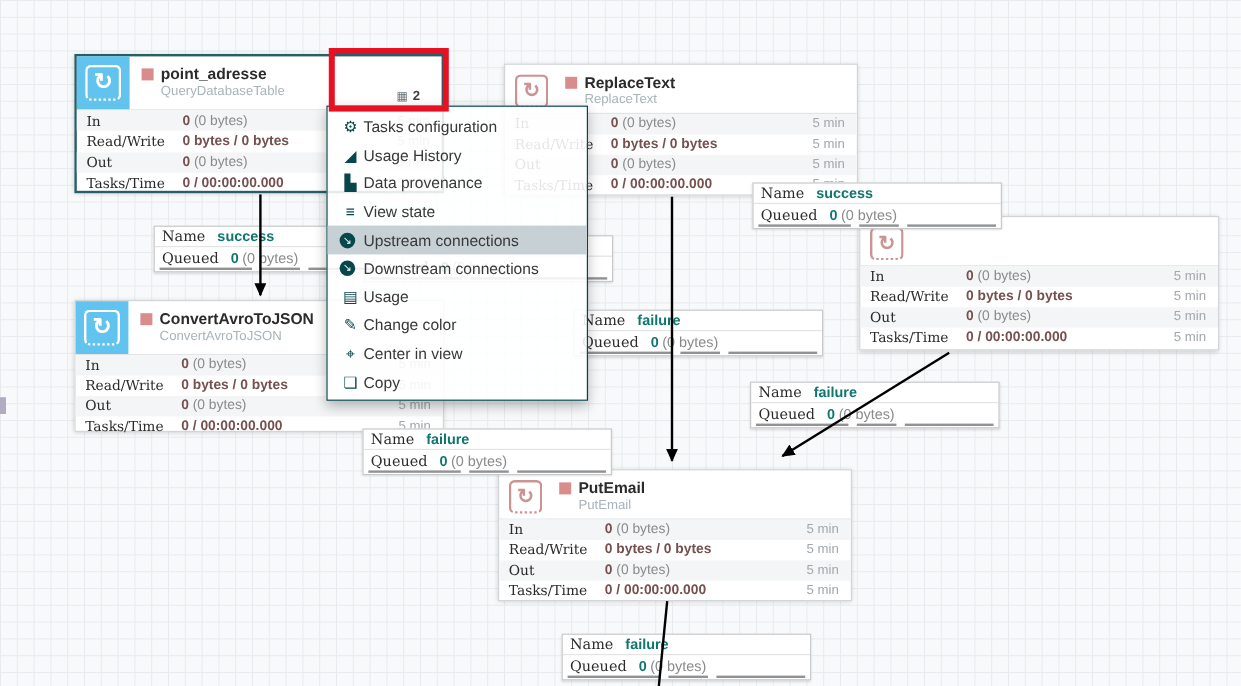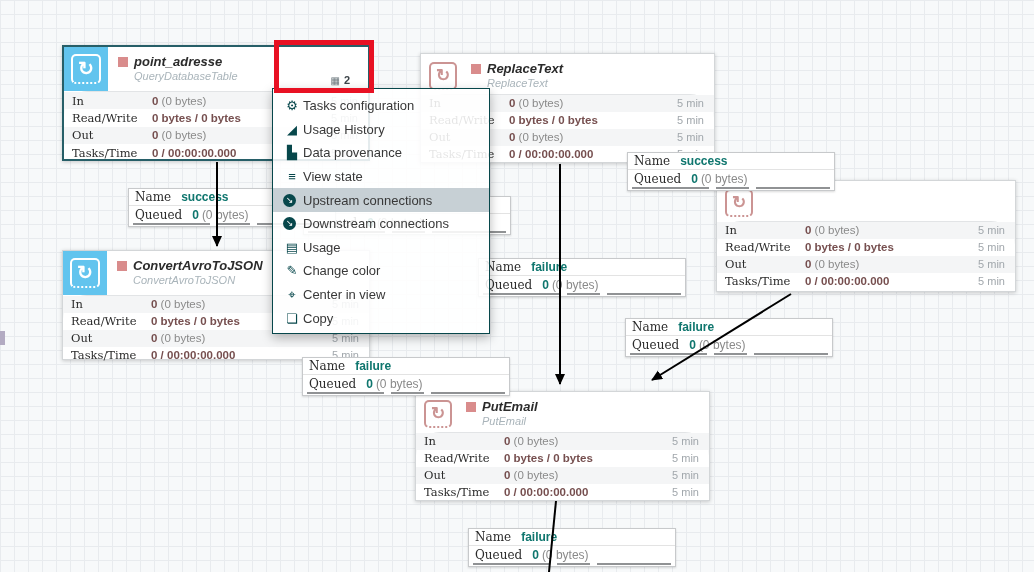--- a/index.html
+++ b/index.html
@@ -27,29 +27,29 @@
   .picon-inner {
     display:block; width:30px; height:30px; border:2px solid #fff;
     border-bottom-style:dotted; border-radius:5px; color:#fff;
     font-size:19px; line-height:25px; text-align:center; font-weight:bold;
   }
   .picon.pink { background:#fff; margin:4px 0 0 4px; }
   .picon.pink .picon-inner { border-color:#cb9493; color:#cb9493; }
   .p1 .picon, .p3 .picon { width:44px; height:44px; }
   .psmall .picon { width:36px; height:36px; }
   .psmall .picon .picon-inner { width:28px; height:28px; font-size:17px; line-height:23px; }
-  .ptitles { padding:7px 0 0 10px;font-style:italic; }
+  .ptitles { padding:7px 0 0 10px; }
   .ptitle-line { display:flex; align-items:center; }
   .run-square { width:10px; height:10px; background:#d98c8c; margin-right:6px; flex:0 0 auto; }
   .ptitle { font-size:13px; font-weight:bold; color:#2b2b2b; white-space:nowrap; }
   .ptype { font-size:11px; color:#a9b4ba; margin-left:16px; margin-top:1px; white-space:nowrap; }
   .threads { position:absolute; right:18px; bottom:5px; font-size:11px; color:#4a5358; }
   .thread-icon { font-size:10px; color:#6b777d; margin-right:4px; }
   .thread-count { font-weight:bold; color:#3c4449; }
-  .prows { width:100%; border-top:1px solid #e2e4e6;border-radius:24px; }
+  .prows { width:100%; border-top:1px solid #e2e4e6; }
   .prow { position:relative; display:flex; align-items:center; padding-left:8px; }
   .prow:nth-child(odd) { background:#f4f5f6; }
   .p1 .prow { height:17.4px; } .p3 .prow { height:16.9px; }
   .psmall .prow { height:16.9px; }
   .plabel { font-family:"DejaVu Serif", serif; font-size:11.5px; color:#2b2b2b; }
   .pval { position:absolute; left:88px; font-size:11.5px; color:#8a8a8a; white-space:nowrap; }
   .pval b { color:#764f4f; font-weight:bold; }
   .pextra { color:#8a8a8a; font-weight:normal; }
   .pwin { position:absolute; right:10px; font-size:11px; color:#a1a7ac; }
 

